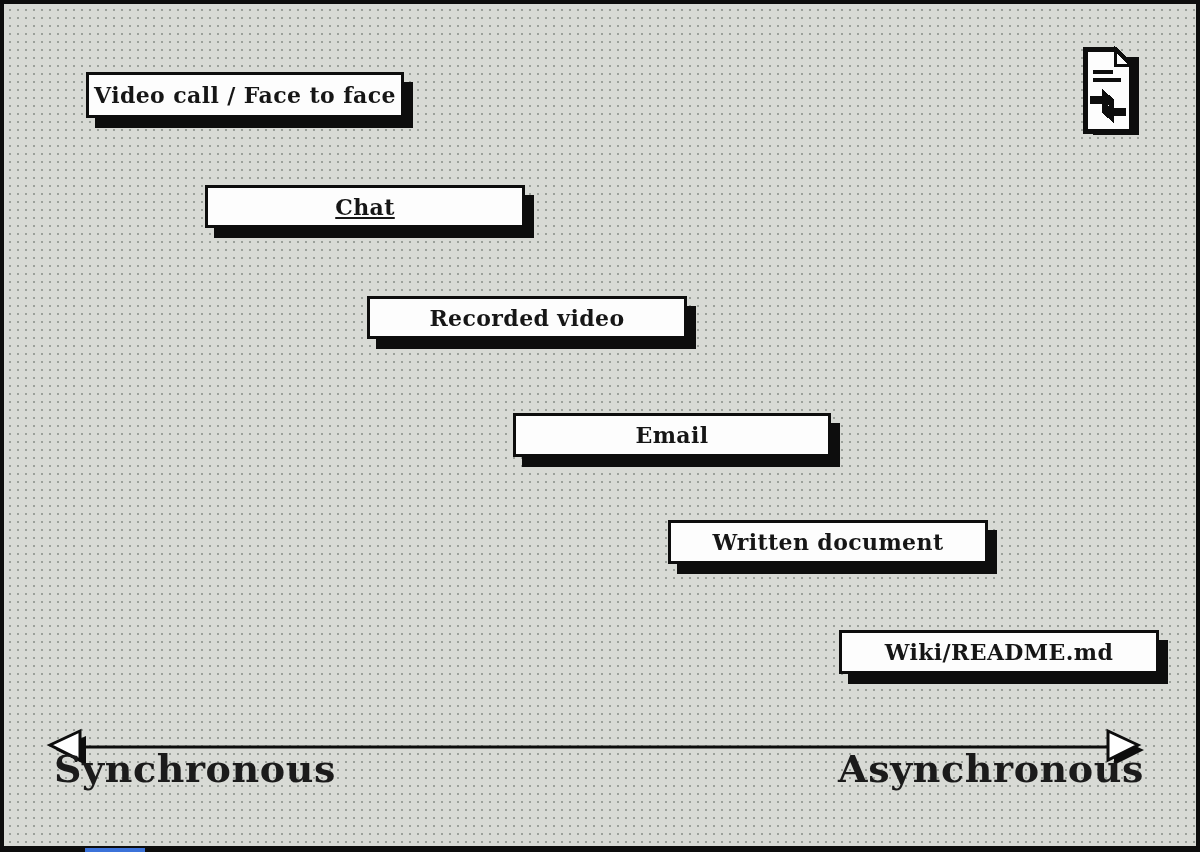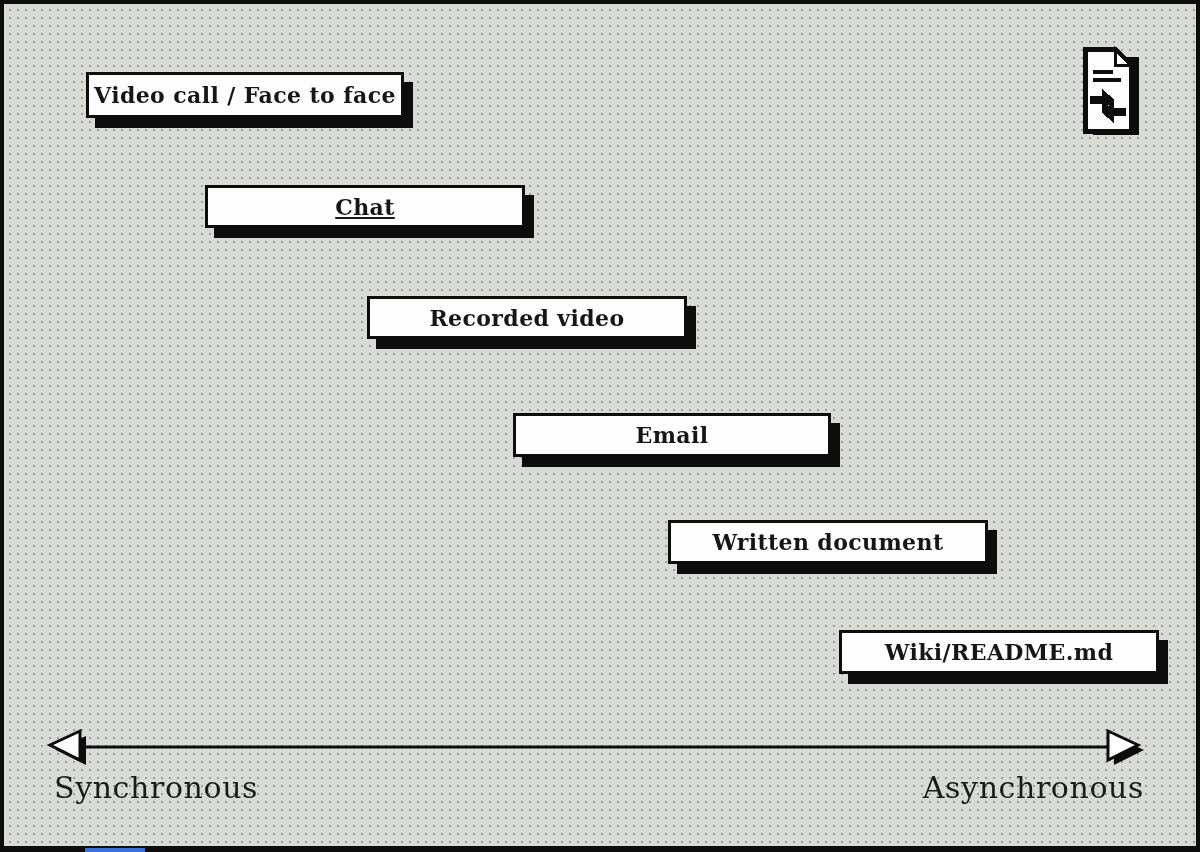--- a/index.html
+++ b/index.html
@@ -34,23 +34,23 @@
     align-items: center;
     justify-content: center;
     font-size: 22px;
     font-weight: 600;
     color: #161616;
     letter-spacing: 0.4px;
     white-space: nowrap;
   }
   .axis-label {
     position: absolute;
-    top: 766px;
-    font-size: 30px;
-    font-weight: normal;
+    top: 742px;
+    font-size: 38px;
+    font-weight: bold;
     color: #1b1b1b;
     letter-spacing: 0.6px;
     white-space: nowrap;
   }
   .axis-label.left { left: 50px; }
   .axis-label.right { right: 52px; text-align: right; }
   .axis-svg {
     position: absolute;
     left: 0; top: 712px;
     width: 1192px; height: 70px;

